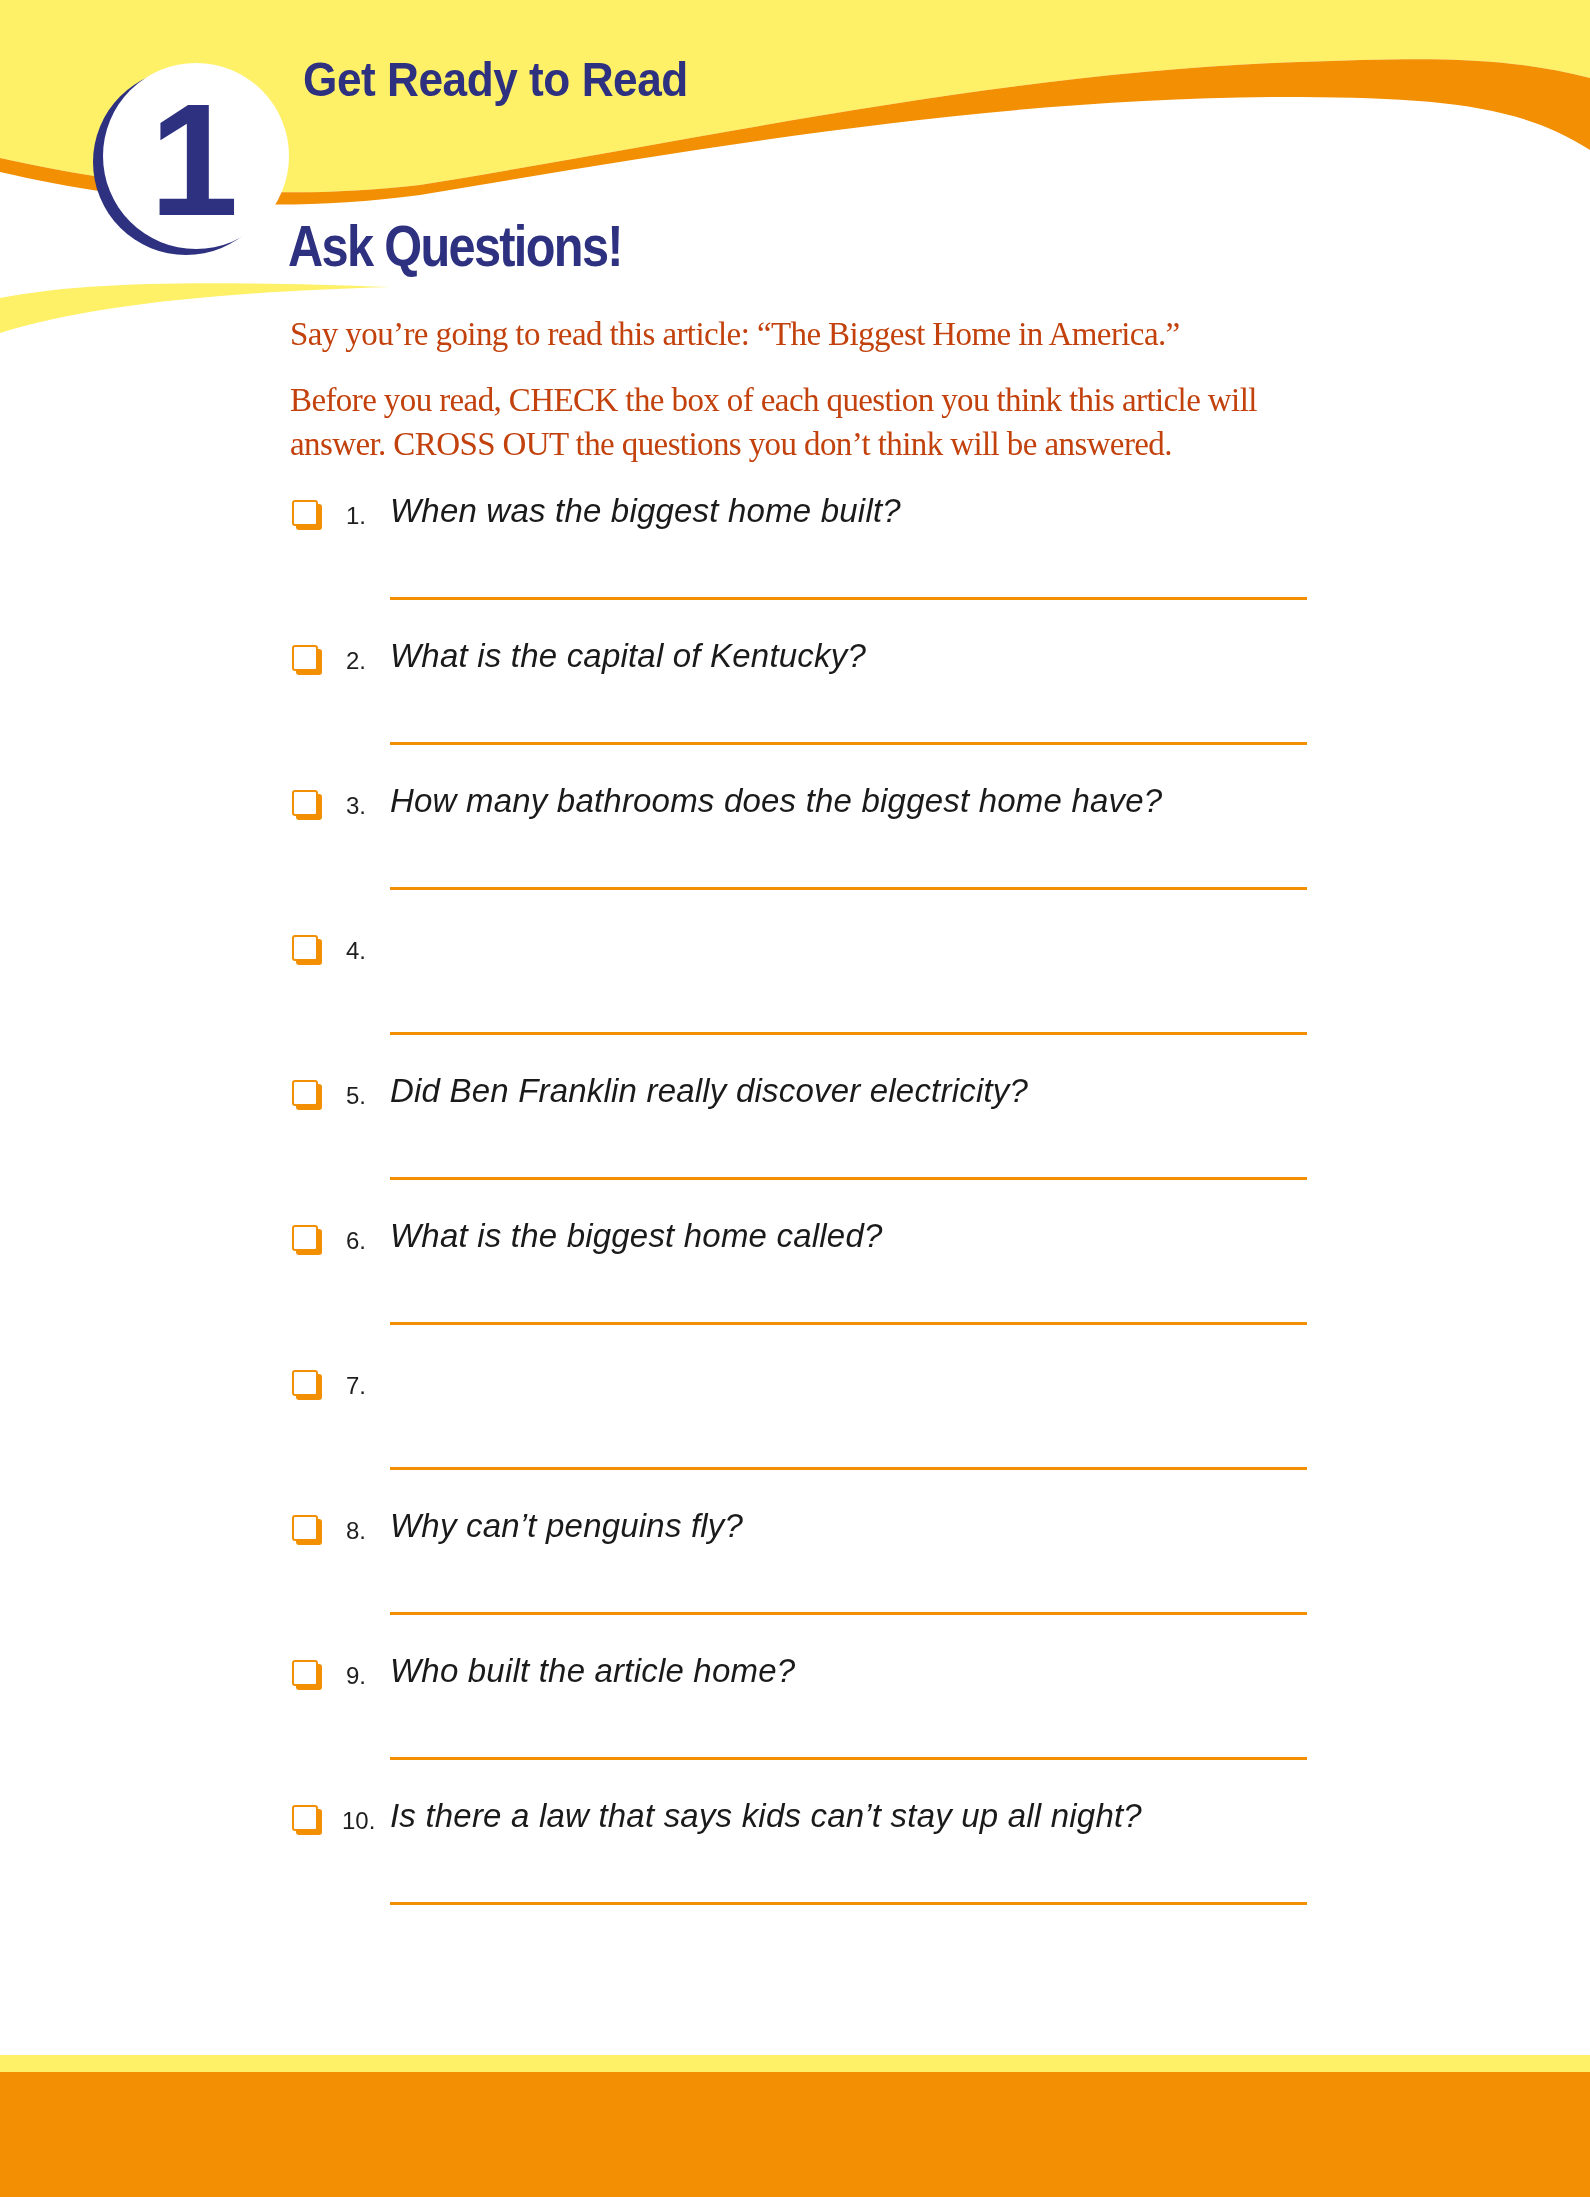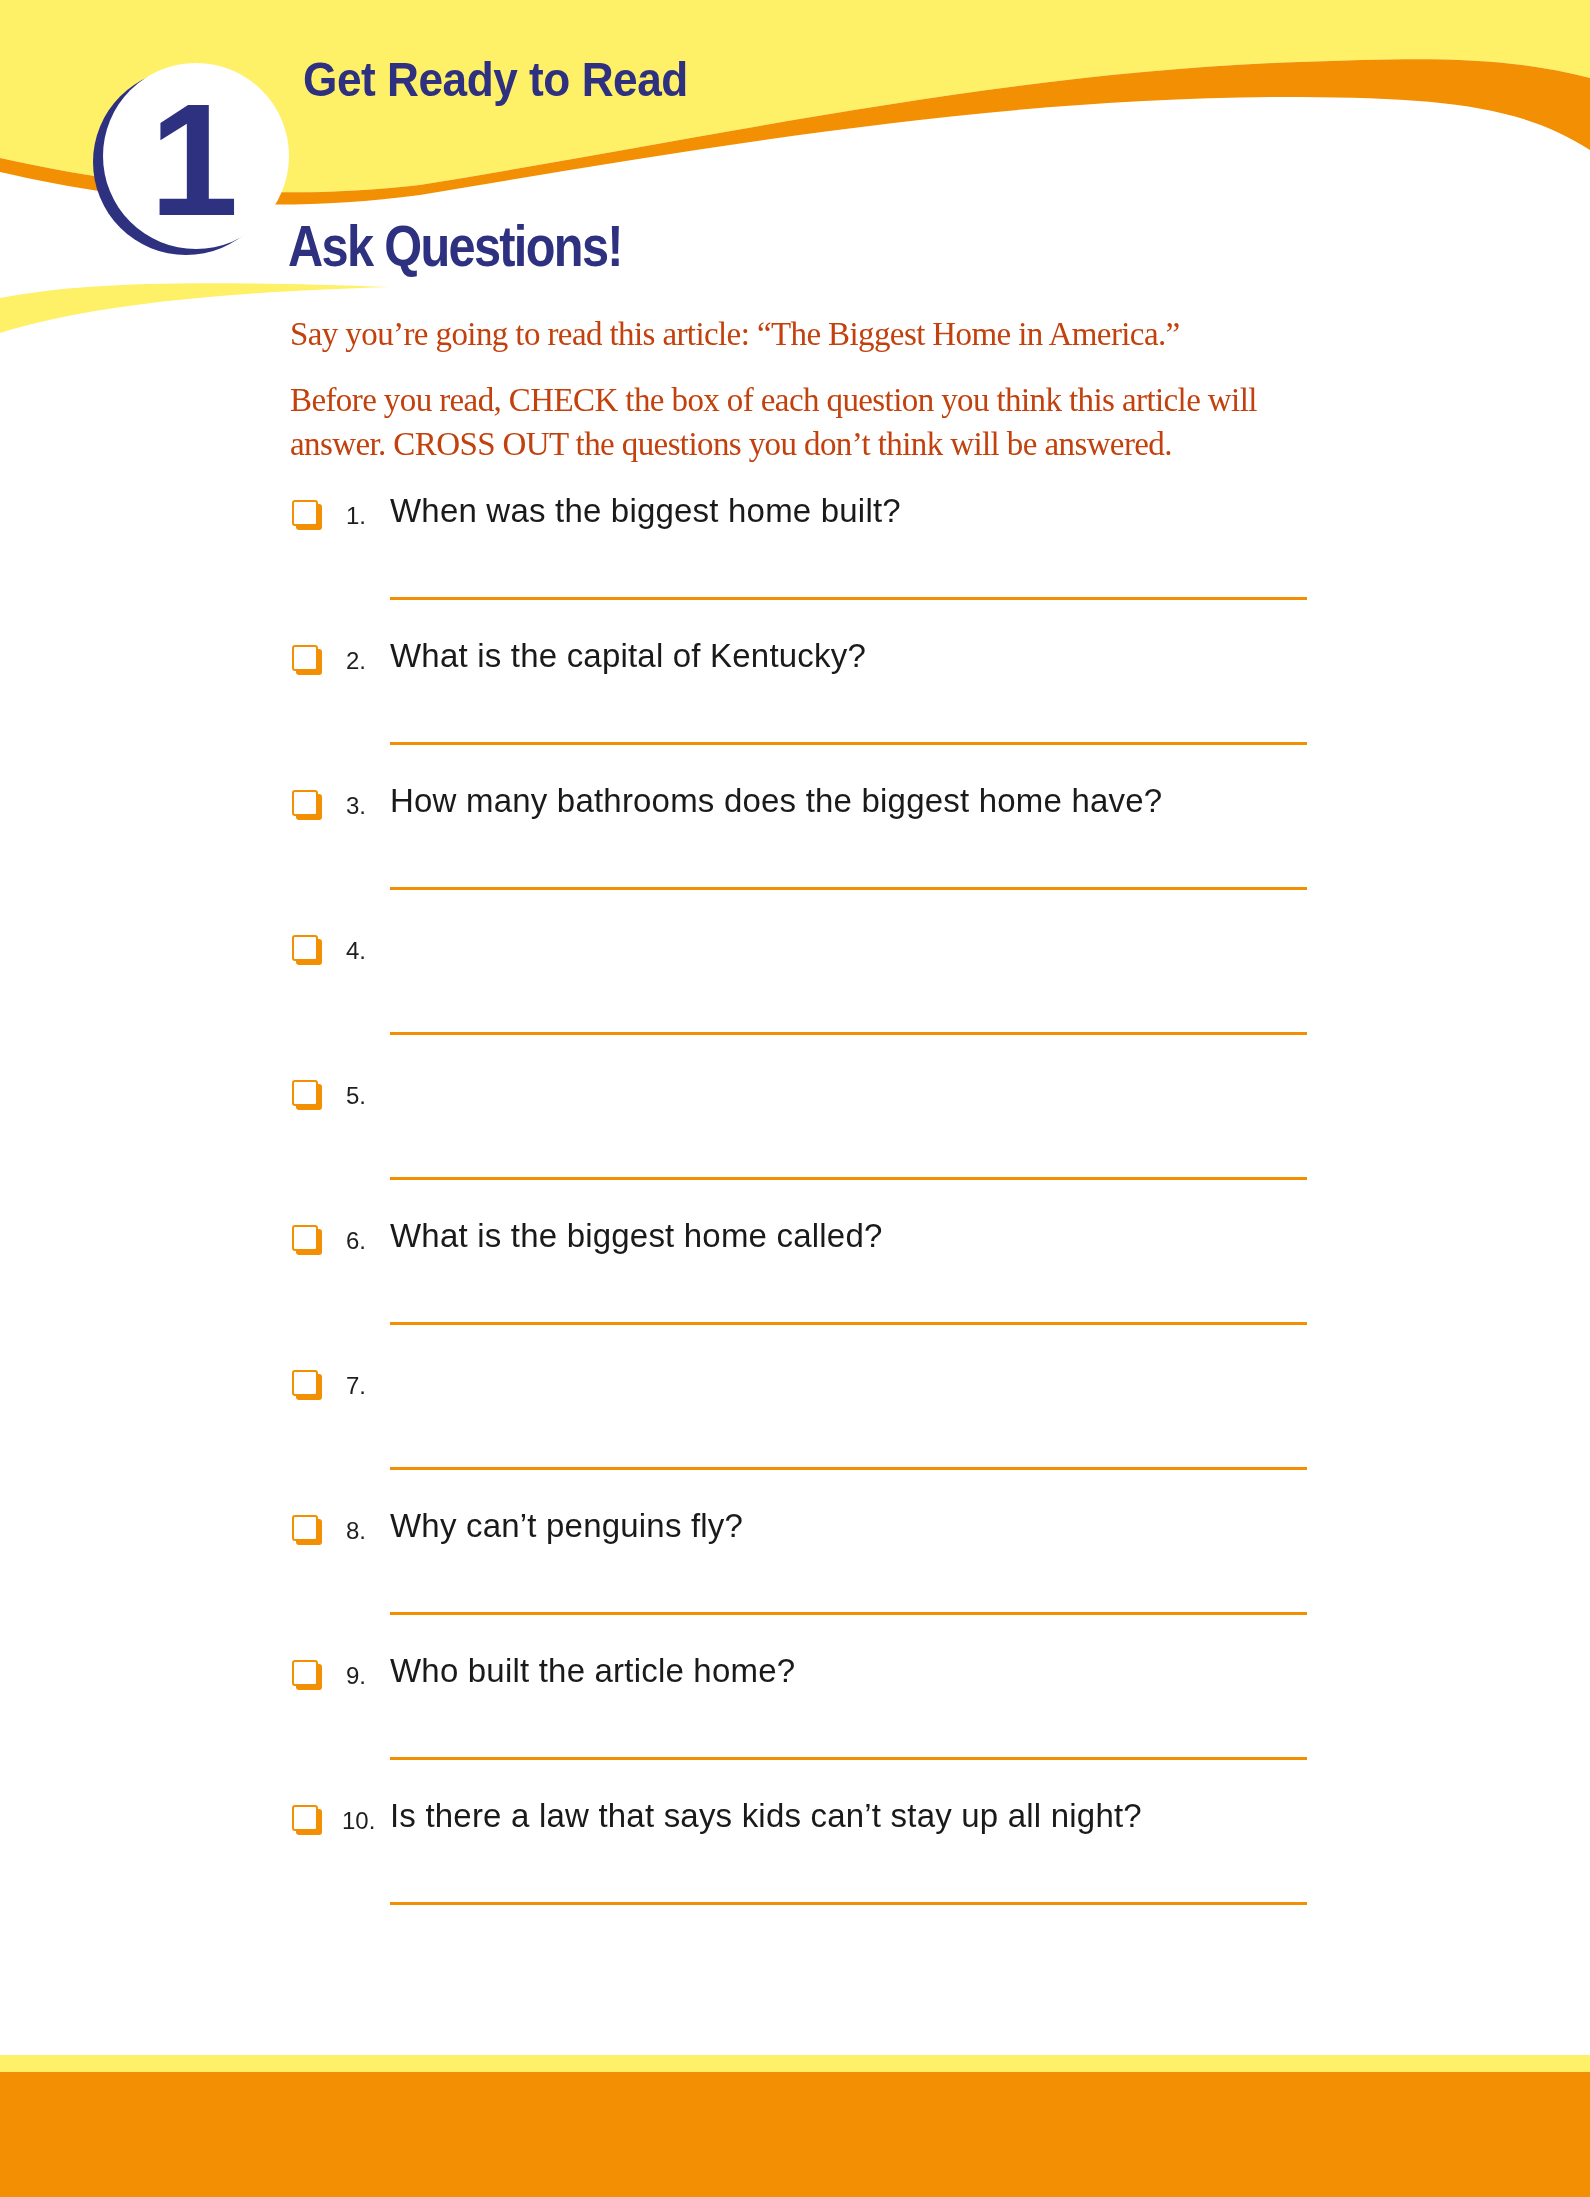--- a/index.html
+++ b/index.html
@@ -35,20 +35,21 @@
       position: absolute; left: 2px; top: 10px; width: 26px; height: 26px;
       border: 2px solid #F28F03; border-radius: 3px; box-sizing: border-box;
       box-shadow: 4px 4px 0 0 #F28F03; background: #fff; cursor: pointer;
     }
     .q-num {
       position: absolute; left: 56px; top: 12px; font-size: 24px; color: #1f1f1f;
     }
     .q-text {
       position: absolute; left: 100px; top: 2px; font-size: 33px; color: #1a1a1a;
       letter-spacing: 0.2px;
+      font-style: italic;
     }
     .q-line {
       position: absolute; left: 100px; top: 107px; width: 917px; height: 3px;
       background: #F28F03; cursor: text;
     }
     .footer-yellow { position: absolute; left: 0; top: 2055px; width: 1590px; height: 17px; background: #FEF067; }
     .footer-orange { position: absolute; left: 0; top: 2072px; width: 1590px; height: 125px; background: #F28F03; }
   </style>
 </head>
 <body>
@@ -94,20 +95,21 @@
     <span class="q-line"></span>
   </li>
   <li class="q-item">
     <span class="q-checkbox"></span>
     <span class="q-num">4.</span>
     <span class="q-line"></span>
   </li>
   <li class="q-item">
     <span class="q-checkbox"></span>
     <span class="q-num">5.</span>
+    <span class="q-text">Did Ben Franklin really discover electricity?</span>
     <span class="q-line"></span>
   </li>
   <li class="q-item">
     <span class="q-checkbox"></span>
     <span class="q-num">6.</span>
     <span class="q-text">What is the biggest home called?</span>
     <span class="q-line"></span>
   </li>
   <li class="q-item">
     <span class="q-checkbox"></span>

